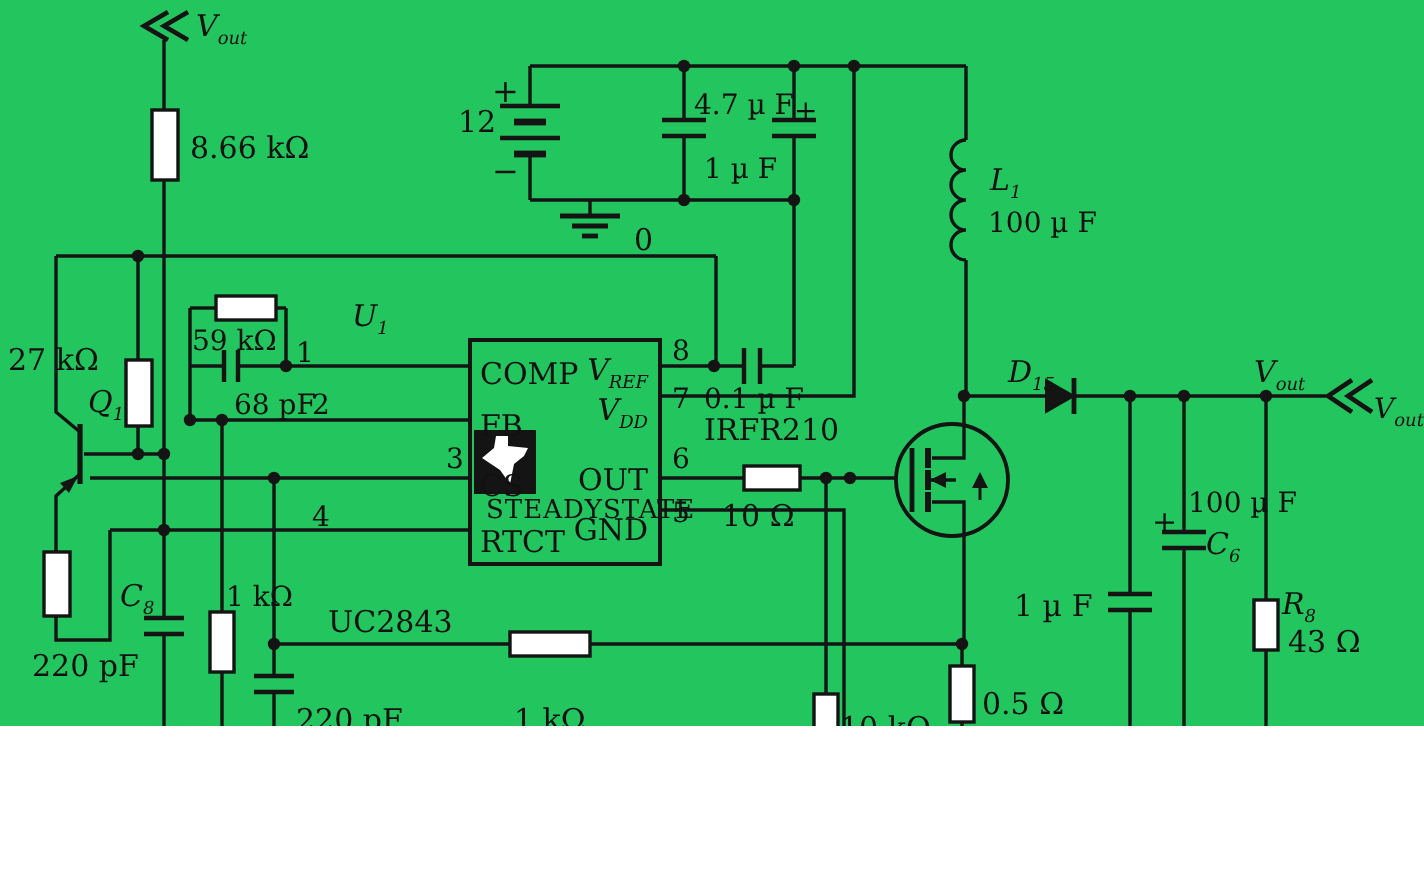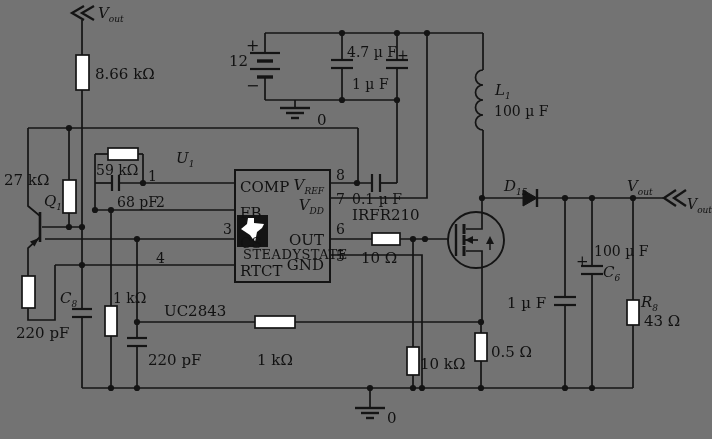--- a/index.html
+++ b/index.html
@@ -1,16 +1,16 @@
 <!DOCTYPE html>
 <html><head>
 <meta charset="utf-8">
 <style>
   html,body{margin:0;padding:0;background:#ffffff;}
-  #stage{width:712px;height:439px;position:relative;background:#737373;overflow:hidden;}
+  #stage{width:712px;height:363px;position:relative;background:#22c55e;overflow:hidden;}
   svg{display:block;}
   text{font-family:"DejaVu Serif","Liberation Serif",serif;fill:#111;}
 </style>
 </head>
 <body>
 
 <div id="stage">
     <svg width="712" height="439" viewBox="0 0 712 439">
       <polyline points="82,20 82,55" fill="none" stroke="#141414" stroke-width="1.7"></polyline>
       <polyline points="82,90 82,128" fill="none" stroke="#141414" stroke-width="1.7"></polyline>

